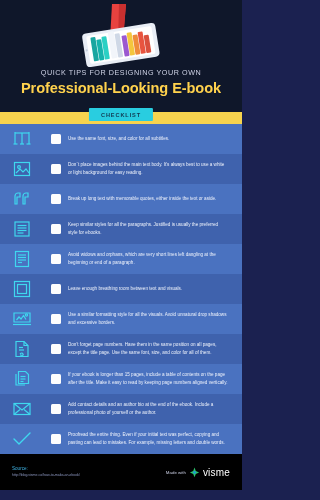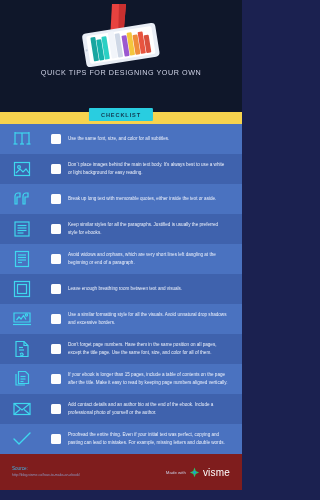--- a/index.html
+++ b/index.html
@@ -112,21 +112,21 @@
     color: #eef2fb;
     font-size: 4.6px;
     line-height: 1.72;
     padding-right: 4px;
   }
 
   
   .footer {
     position: relative;
     height: 36px;
-    background: #7f1d1d;
+    background: #000000;
     display: flex;
     align-items: center;
     justify-content: space-between;
     padding: 0 12px;
     box-sizing: border-box;
   }
   .src-label {
     color: #3fb6e8;
     font-size: 4.6px;
     line-height: 1.5;
@@ -176,20 +176,21 @@
           <rect x="50.5" y="33" width="5" height="24" rx="1" fill="#cfd8e6"></rect>
           <rect x="57" y="36" width="5" height="21" rx="1" fill="#9b59d0"></rect>
           <rect x="62.5" y="34" width="5" height="23" rx="1" fill="#f4c63d"></rect>
           <rect x="68" y="37" width="5" height="20" rx="1" fill="#ef8c3a"></rect>
           <rect x="73.5" y="35" width="5" height="22" rx="1" fill="#e8543f"></rect>
           <rect x="79" y="39" width="5" height="18" rx="1" fill="#d94f3d"></rect>
         </g>
       </svg>
     </div>
     <div class="kicker">QUICK TIPS FOR DESIGNING YOUR OWN</div>
+    <div class="title">Professional-Looking E-book</div>
   </div>
 
   <div class="band">
     <span class="badge">CHECKLIST</span>
   </div>
 
   <div class="rows">
 
     <div class="row base">
       <div class="icon-cell">

